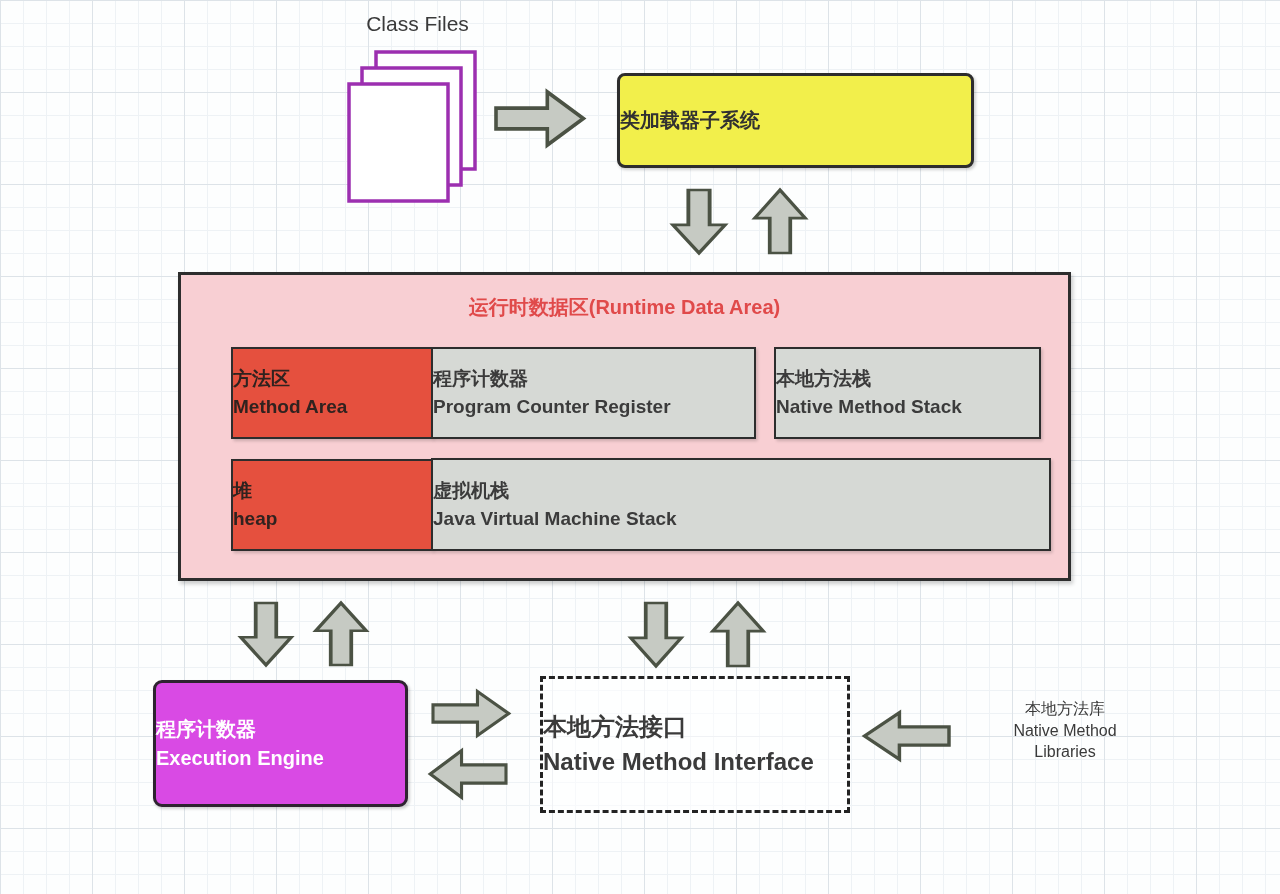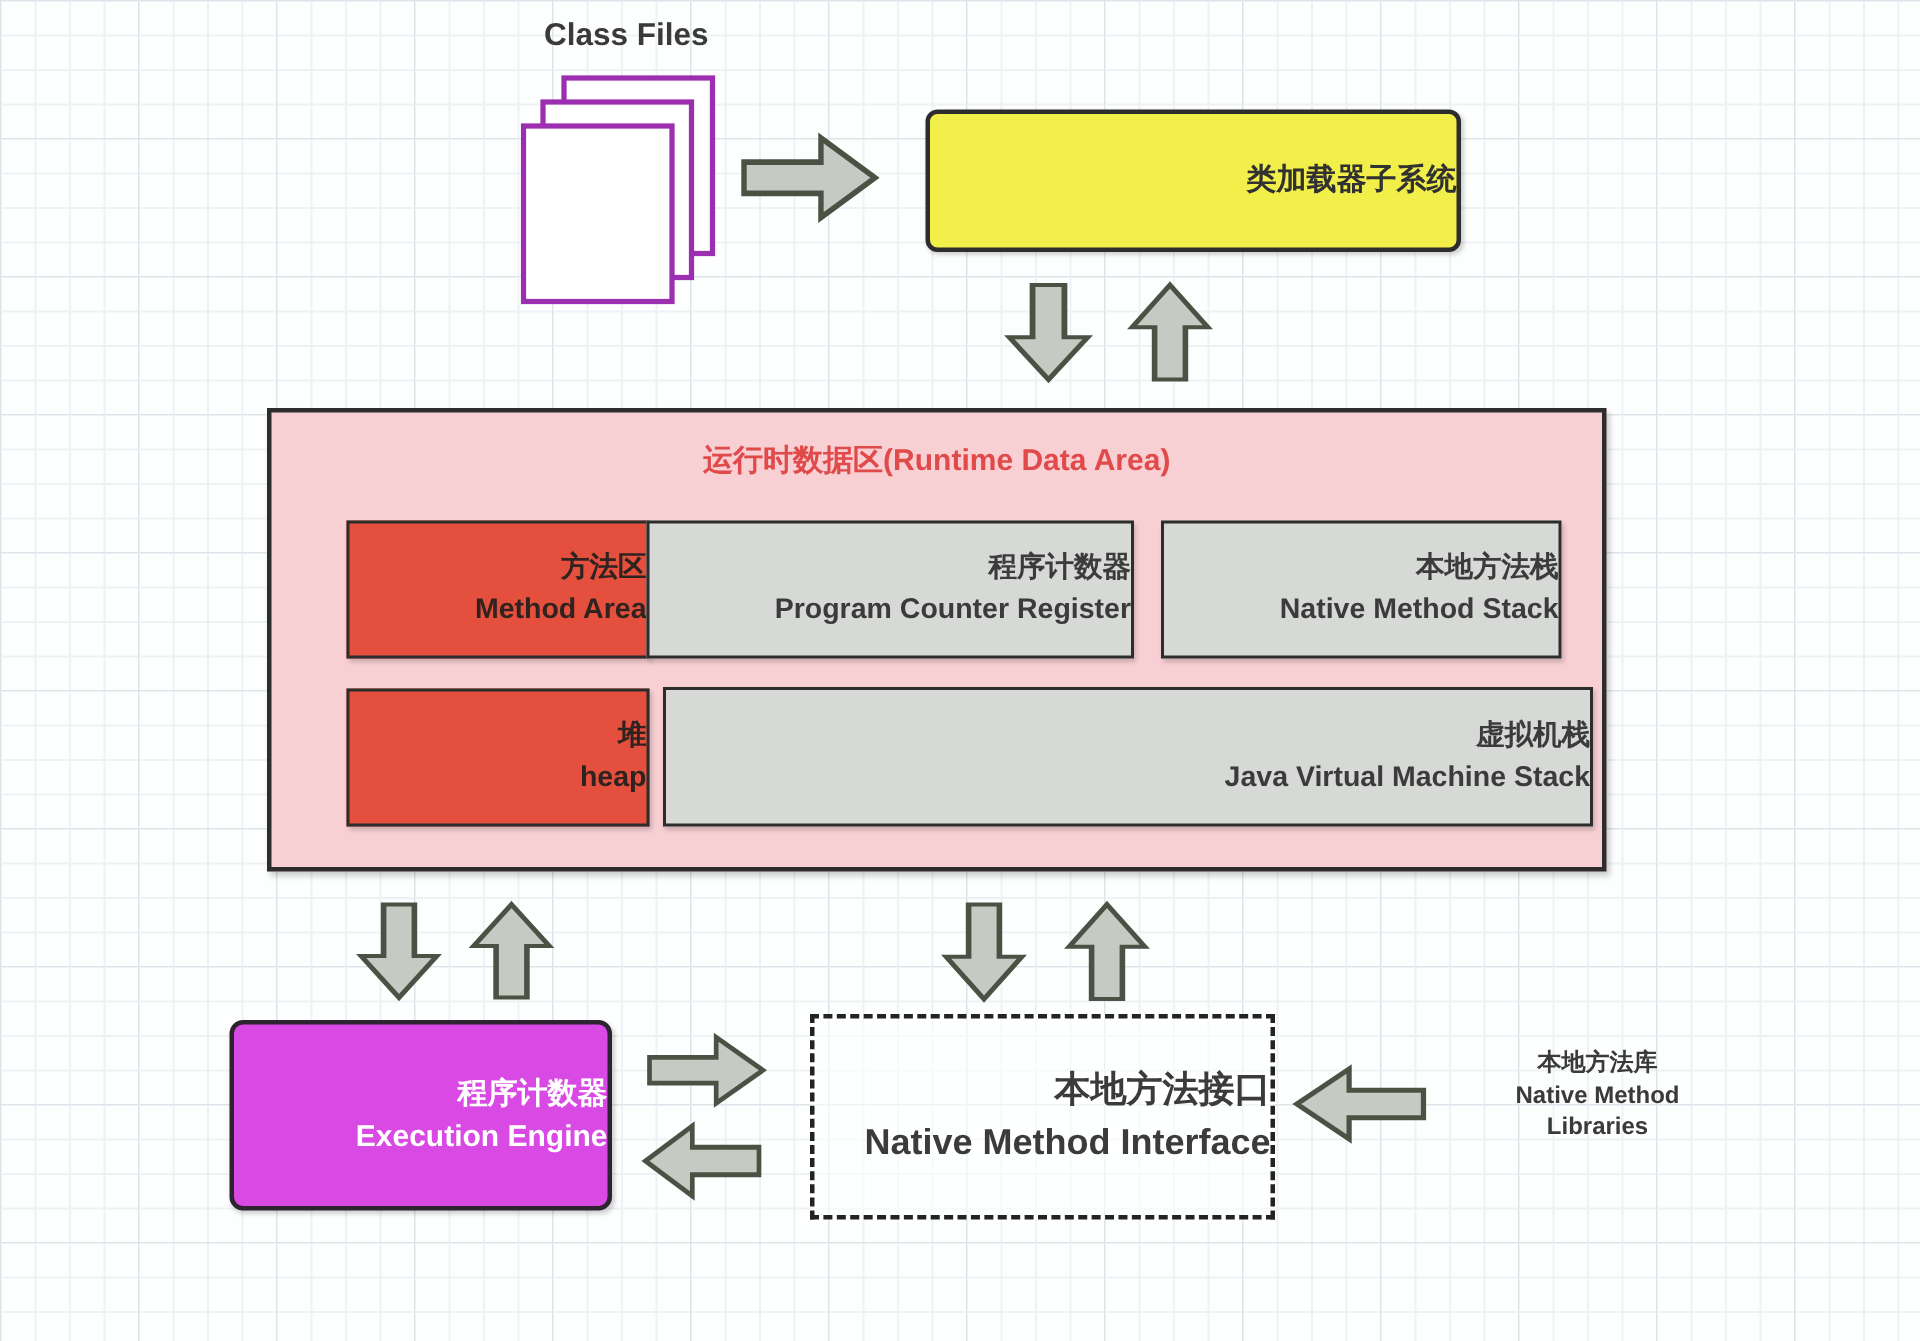--- a/index.html
+++ b/index.html
@@ -9,28 +9,28 @@
     background-color:#fdfefe;
     background-image:
       linear-gradient(#dde3e8 1px, transparent 1px),
       linear-gradient(90deg, #dde3e8 1px, transparent 1px),
       linear-gradient(#eef2f5 1px, transparent 1px),
       linear-gradient(90deg, #eef2f5 1px, transparent 1px);
     background-size:92px 92px,92px 92px,23px 23px,23px 23px;
   }
   .abs{position:absolute;}
   .box{
-    position:absolute;display:flex;flex-direction:column;align-items:flex-end;justify-content:center;
+    position:absolute;display:flex;flex-direction:column;align-items:flex-start;justify-content:center;
     text-align:center;font-weight:bold;font-size:19px;line-height:1.45;
     border:3px solid var(--box-border);box-sizing:border-box;
     box-shadow:1.5px 2px 3px rgba(0,0,0,0.18);
   }
   .plain-label{
     position:absolute;display:flex;flex-direction:column;align-items:center;justify-content:flex-end;
-    text-align:center;font-weight:bold;color:var(--text-dark);
+    text-align:center;font-weight:normal;color:var(--text-dark);
   }
   .class-loader{background:var(--class-loader-fill);border-radius:8px;color:#313131;font-size:20px;}
   .runtime{background:var(--runtime-area-fill);box-shadow:2px 3px 4px rgba(0,0,0,0.2);}
   .runtime-title{
     position:absolute;left:0;top:18px;width:100%;text-align:center;
     color:var(--runtime-title-text);font-weight:bold;font-size:20px;
   }
   .redbox{background:var(--red-box-fill);color:#30221f;border-width:2.5px;margin-left:23px;}
   .graybox{background:var(--gray-box-fill);color:#3b3b3b;border-width:2.5px;}
   .engine{background:var(--execution-engine-fill);border-radius:9px;color:var(--text-on-magenta);font-size:20px;border-color:#2e2330;}
@@ -88,21 +88,21 @@
   <div class="box graybox" style="left:250px;top:72px;width:325px;height:92px;">
     <span>程序计数器</span>
     <span>Program Counter Register</span>
   </div>
 
   <div class="box redbox" style="left:27px;top:184px;width:202px;height:92px;">
     <span>堆</span>
     <span>heap</span>
   </div>
 
-  <div class="box graybox" style="left:250px;top:183px;width:620px;height:93px;margin-left:11px;">
+  <div class="box graybox" style="left:250px;top:183px;width:620px;height:93px;">
     <span>虚拟机栈</span>
     <span>Java Virtual Machine Stack</span>
   </div>
 </div>
 
 <svg class="block-arrow" style="left:238px;top:601px;" width="56" height="66" viewBox="0 0 60 100" preserveAspectRatio="none">
   <polygon points="19,3 41,3 41,55 57,55 30,97 3,55 19,55"></polygon>
 </svg>
 <svg class="block-arrow" style="left:313px;top:601px;" width="56" height="66" viewBox="0 0 60 100" preserveAspectRatio="none">
   <polygon points="30,3 57,45 41,45 41,97 19,97 19,45 3,45"></polygon>

